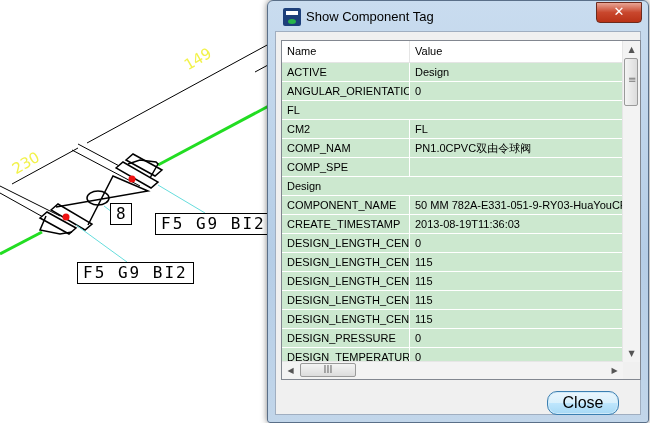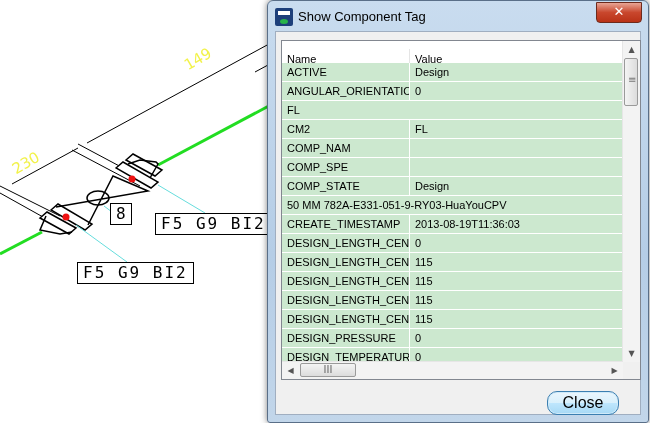--- a/index.html
+++ b/index.html
@@ -3,29 +3,29 @@
 <meta charset="utf-8">
 <style>
   html, body { margin:0; padding:0; }
   body { width:650px; height:423px; position:relative; overflow:hidden; background:#ffffff; font-family:"DejaVu Sans", sans-serif; }
   #cad { position:absolute; left:0; top:0; width:650px; height:423px; }
   .tag-box { position:absolute; border:1px solid #000; background:#fff; font-family:"DejaVu Sans Mono", monospace; font-size:16px; color:#000; line-height:18px; padding:1px 5px; letter-spacing:2px; white-space:nowrap; }
   .dim-text { position:absolute; color:#f2f24a; font-family:"DejaVu Sans", sans-serif; font-size:15px; transform-origin:left bottom; }
 
   
   .dialog { position:absolute; left:267px; top:0; width:380px; height:421px; background:linear-gradient(#c9dcef, #b5cde6 60%, #c2d6ea); border:1px solid #5a6f88; border-radius:6px 6px 3px 3px; box-shadow:0 0 6px rgba(0,0,0,0.5); }
-  .titlebar { position:absolute; left:0; top:0; right:0; height:32px; }
+  .titlebar { position:absolute; left:8px; top:0; right:0; height:32px; }
   .app-icon { position:absolute; left:7px; top:7px; width:18px; height:18px; background:#1d3f7a; border-radius:2px; }
   .app-icon::before { content:""; position:absolute; left:3px; top:3px; width:12px; height:4px; background:#fff; }
   .app-icon::after { content:""; position:absolute; left:5px; top:11px; width:8px; height:5px; background:#28b44a; border-radius:50%; }
   .title { position:absolute; left:30px; top:8px; font-size:13px; color:#000; font-family:"Liberation Sans", sans-serif; }
   .close-x { position:absolute; right:6px; top:1px; width:44px; height:19px; background:linear-gradient(#e8a595, #c9472d 50%, #b93217); border:1px solid #6d2a1c; border-radius:0 0 4px 4px; color:#fff; font-weight:bold; font-size:13px; text-align:center; line-height:18px; font-family:"DejaVu Sans", sans-serif; }
   .client { position:absolute; left:7px; top:30px; right:7px; bottom:7px; background:#f0f0f0; border:1px solid #a0aec0; }
   .table-wrap { position:absolute; left:5px; top:8px; width:358px; height:338px; border:1px solid #828790; background:#fff; overflow:hidden; }
-  .thead { position:absolute; left:0; top:0; width:341px; height:21px; background:#fff; border-bottom:1px solid #e5e5e5; display:flex; font-size:11px; font-family:"Liberation Sans", sans-serif;margin-top:8px; }
+  .thead { position:absolute; left:0; top:0; width:341px; height:21px; background:#fff; border-bottom:1px solid #e5e5e5; display:flex; font-size:11px; font-family:"Liberation Sans", sans-serif; }
   .th { height:21px; line-height:21px; padding-left:5px; box-sizing:border-box; color:#000; }
   .th.name { width:128px; border-right:1px solid #e5e5e5; }
   .th.value { flex:1; }
   .tbody { position:absolute; left:0; top:22px; width:341px; }
   .row { display:flex; height:18px; border-bottom:1px solid #ffffff; background:#cce8cf; font-size:11px; font-family:"Liberation Sans", sans-serif; color:#000; }
   .cell { height:18px; line-height:18px; padding-left:5px; box-sizing:border-box; white-space:nowrap; overflow:hidden; }
   .cell.name { width:128px; border-right:1px solid #ffffff; }
   .cell.value { flex:1; }
   .vscroll { position:absolute; right:0; top:0; width:17px; height:321px; background:#f3f3f3; border-left:1px solid #e6e6e6; }
   .vscroll .arr { position:absolute; left:0; width:17px; height:17px; text-align:center; font-size:8px; line-height:17px; color:#555; }
@@ -103,29 +103,30 @@
           </div>
         <div class="row">
             <div class="cell value">FL</div>
           </div>
         <div class="row">
             <div class="cell name">CM2</div>
             <div class="cell value">FL</div>
           </div>
         <div class="row">
             <div class="cell name">COMP_NAM</div>
+            <div class="cell value">PN1.0CPVC双由令球阀</div>
           </div>
         <div class="row">
             <div class="cell name">COMP_SPE</div>
           </div>
         <div class="row">
-            <div class="cell name">COMP_STATE</div>
             <div class="cell value">Design</div>
           </div>
         <div class="row">
+            <div class="cell name">COMPONENT_NAME</div>
             <div class="cell value">50 MM 782A-E331-051-9-RY03-HuaYouCPV</div>
           </div>
         <div class="row">
             <div class="cell name">CREATE_TIMESTAMP</div>
             <div class="cell value">2013-08-19T11:36:03</div>
           </div>
         <div class="row">
             <div class="cell name">DESIGN_LENGTH_CEN...</div>
             <div class="cell value">0</div>
           </div>

